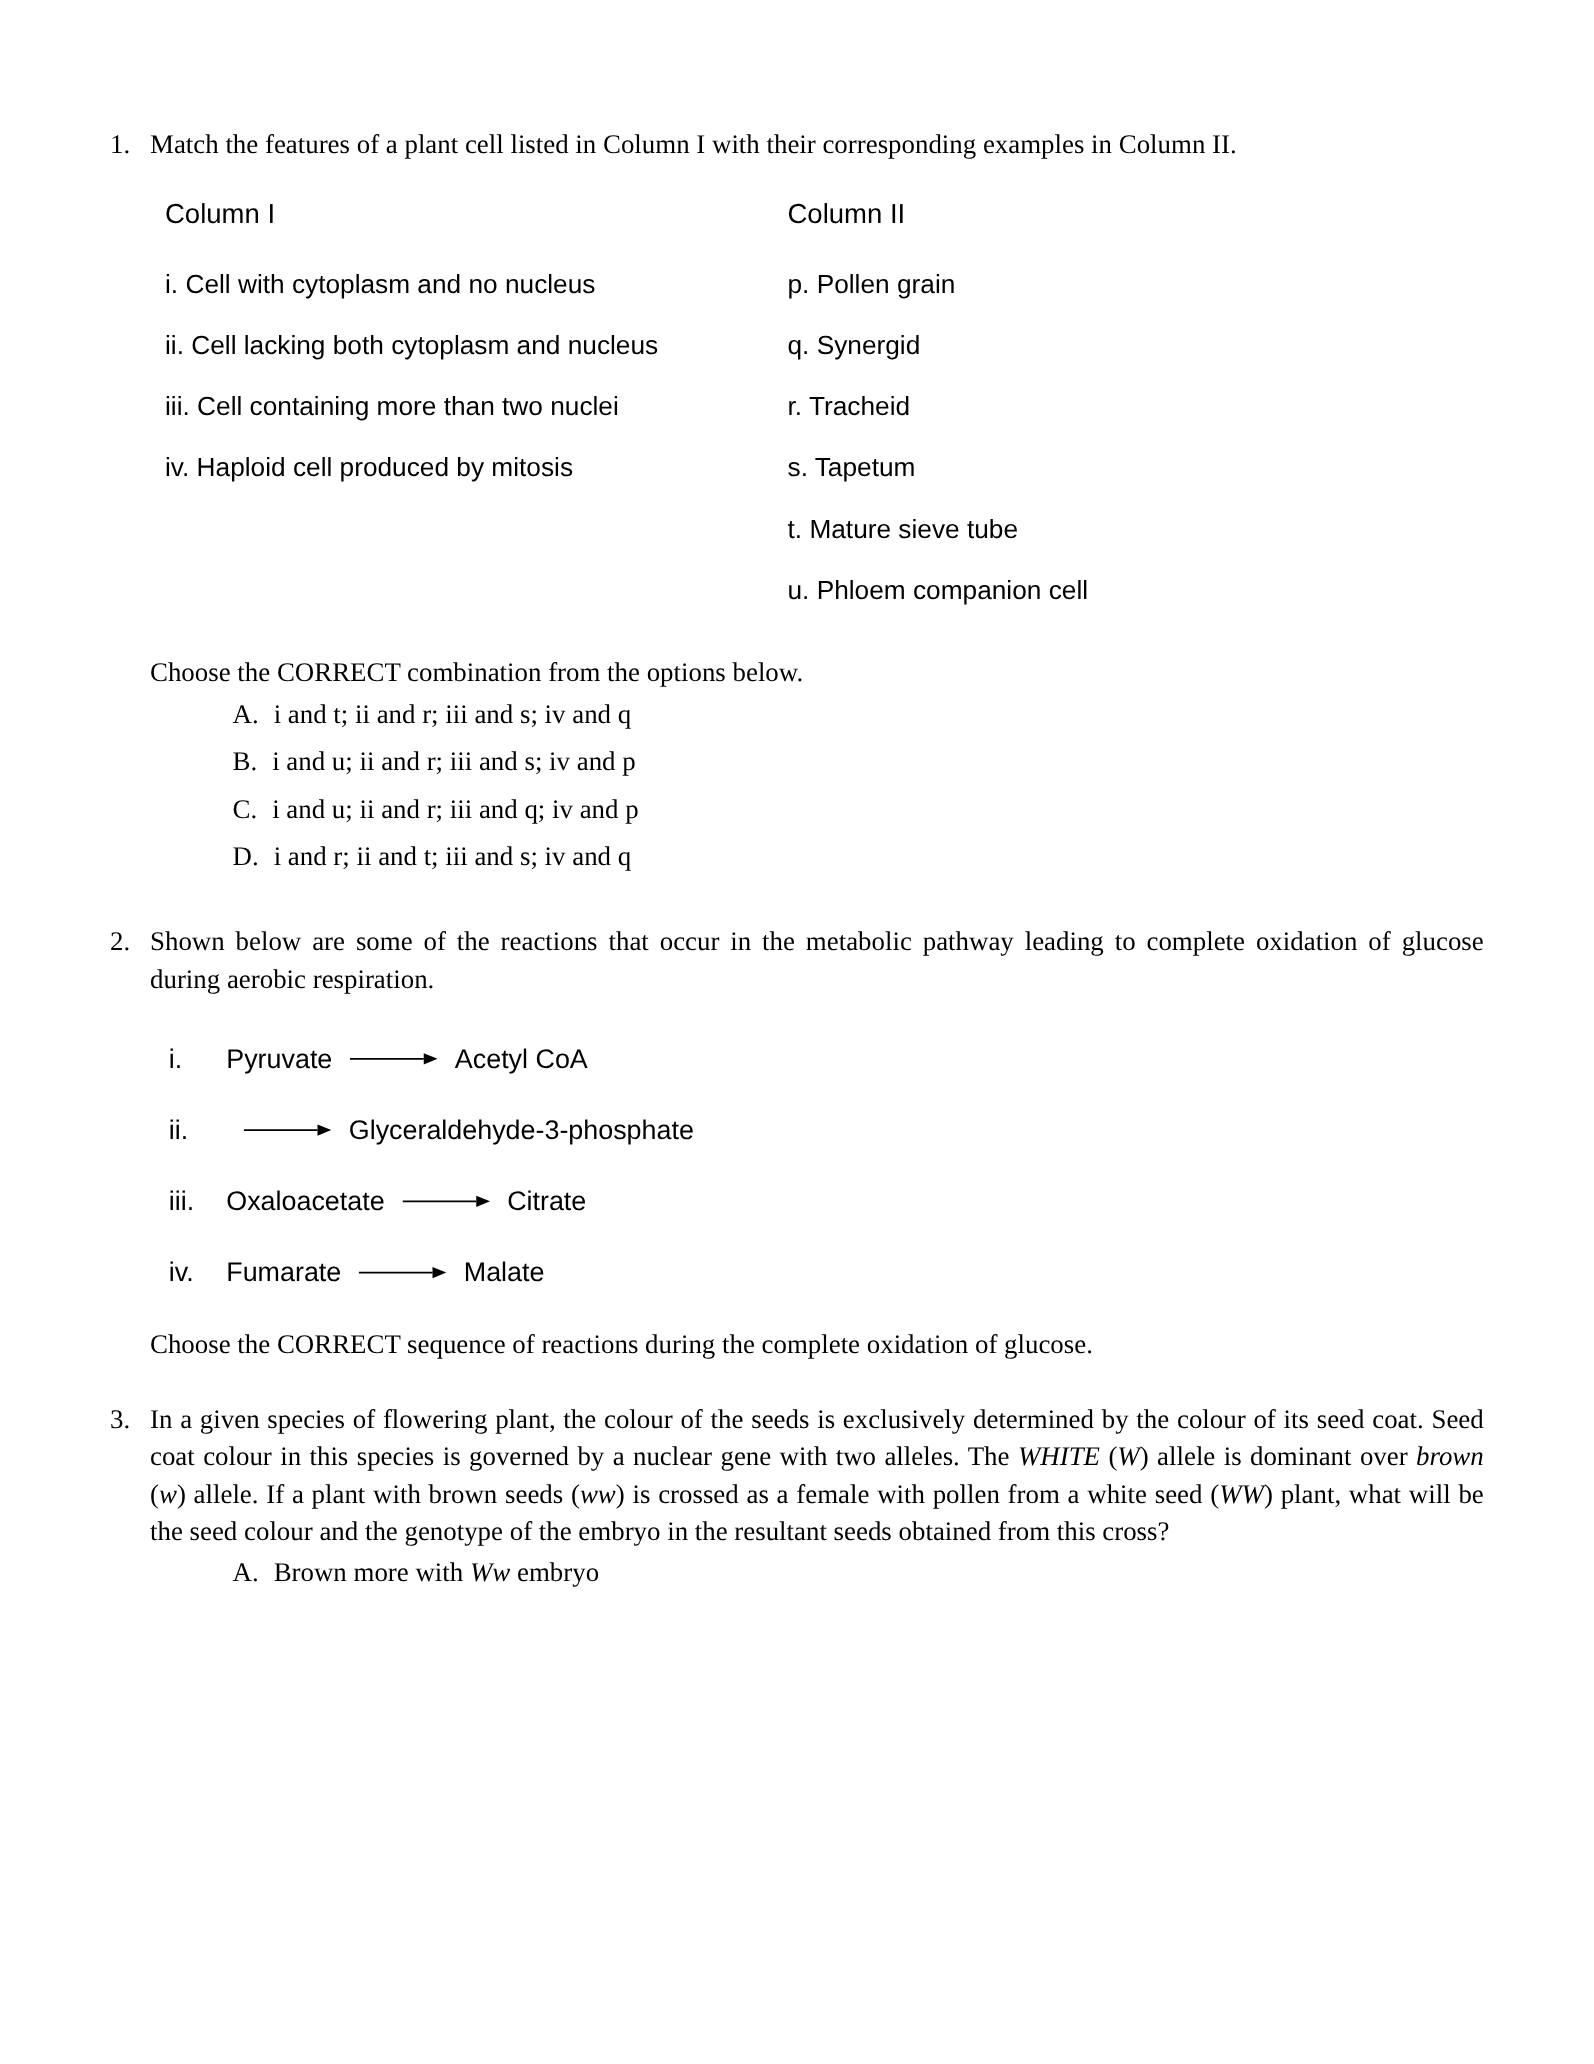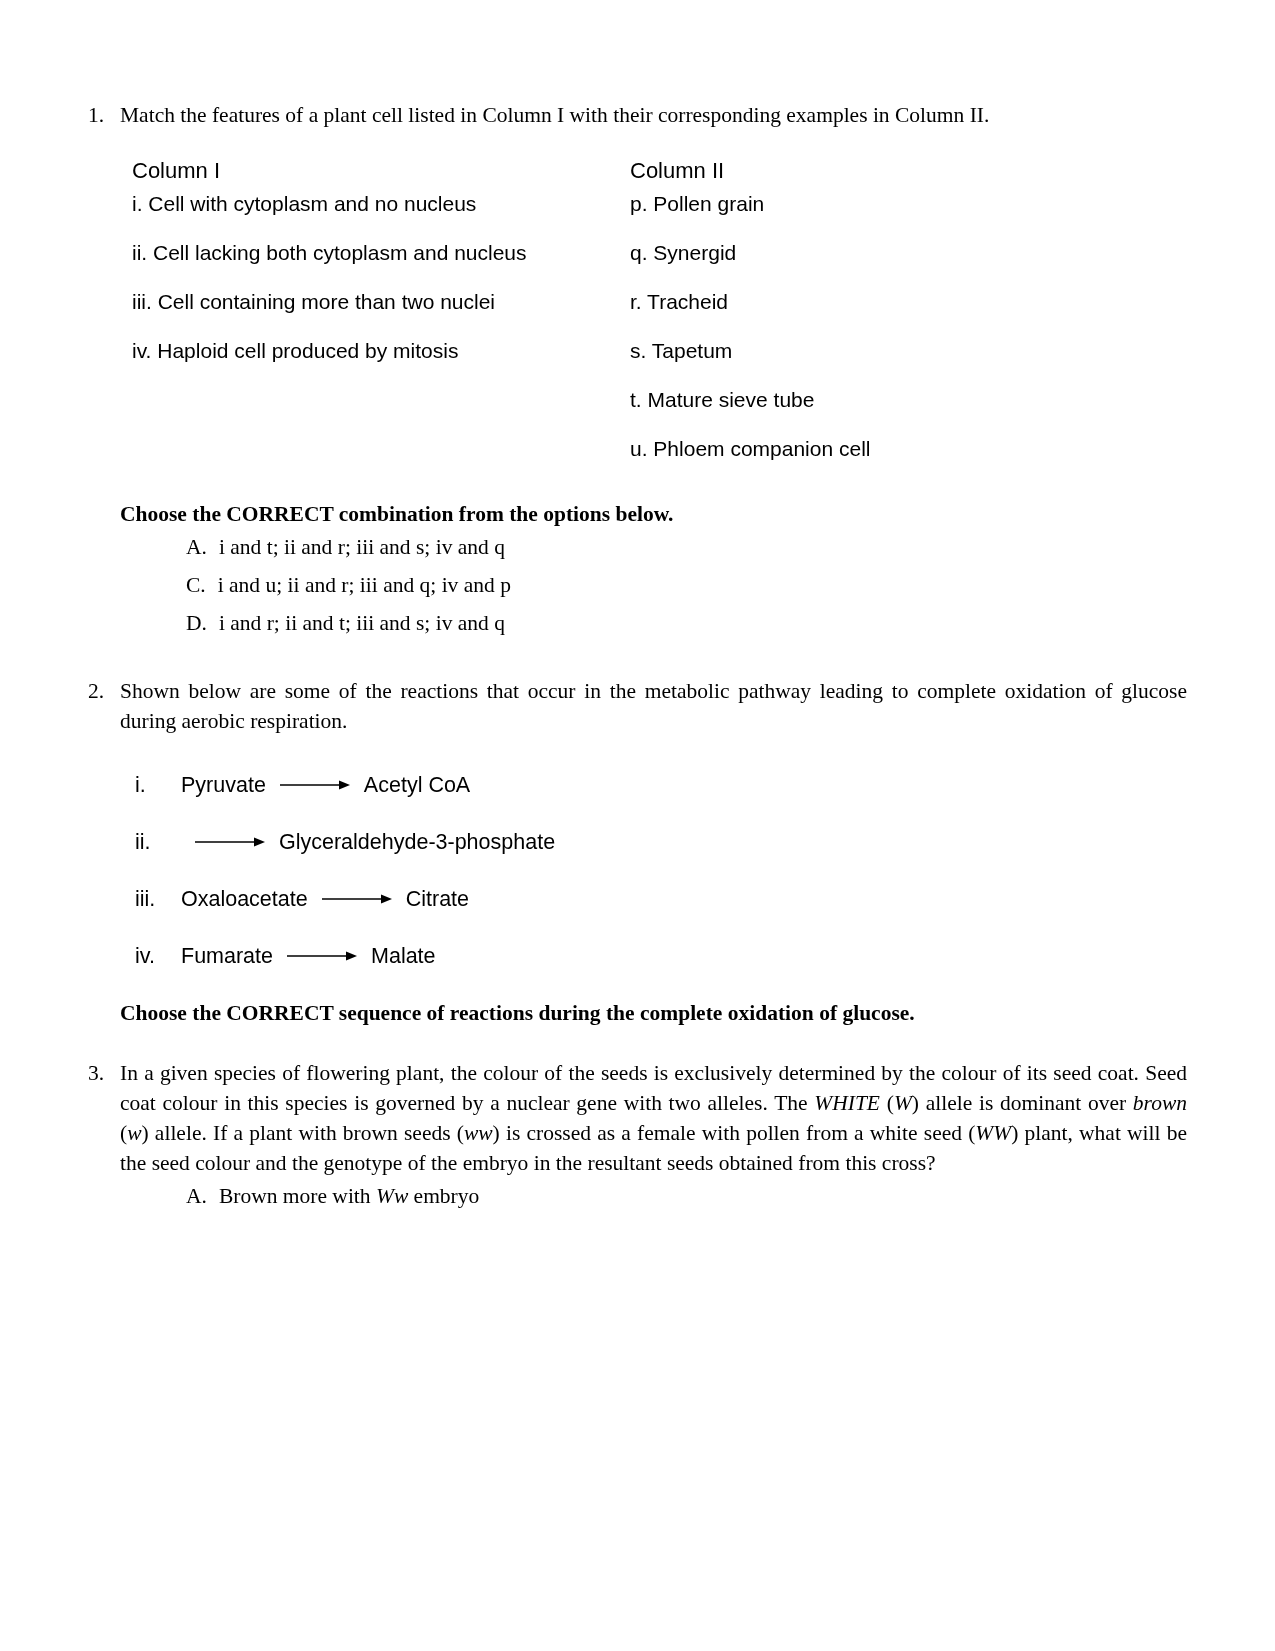--- a/index.html
+++ b/index.html
@@ -40,32 +40,31 @@
   
   .match {
     display: grid;
     grid-template-columns: 498px 1fr;
     margin: 26px 0 0 12px;
     font-family: "Liberation Sans", sans-serif;
     font-size: 21px;
   }
   .match-header {
     line-height: 29px;
-    margin-bottom: 4px;
+    margin-bottom: 28px;
     font-size: 22px;
   }
   .match-item {
     line-height: 29px;
     margin-bottom: 20px;
   }
 
   .choose {
     margin: 16px 0 0 0;
     line-height: 30px;
-    font-weight: bold;
   }
   .options {
     margin: 3px 0 0 66px;
   }
   .option {
     line-height: 30px;
     margin-bottom: 8px;
   }
   .opt-label {
     margin-right: 12px;
@@ -120,20 +119,21 @@
           <div class="match-item">s. Tapetum</div>
           <div class="match-item">t. Mature sieve tube</div>
           <div class="match-item">u. Phloem companion cell</div>
         </div>
       </div>
 
       <p class="choose">Choose the CORRECT combination from the options below.</p>
 
       <div class="options">
         <div class="option"><span class="opt-label">A.</span><span>i and t; ii and r; iii and s; iv and q</span></div>
+        <div class="option"><span class="opt-label">B.</span><span>i and u; ii and r; iii and s; iv and p</span></div>
         <div class="option"><span class="opt-label">C.</span><span>i and u; ii and r; iii and q; iv and p</span></div>
         <div class="option"><span class="opt-label">D.</span><span>i and r; ii and t; iii and s; iv and q</span></div>
       </div>
     </div>
   </section>
 
   <section class="question">
     <div class="qnum">2.</div>
     <div class="qbody">
       <p class="qtext">Shown below are some of the reactions that occur in the metabolic pathway leading to complete oxidation of glucose during aerobic respiration.</p>

